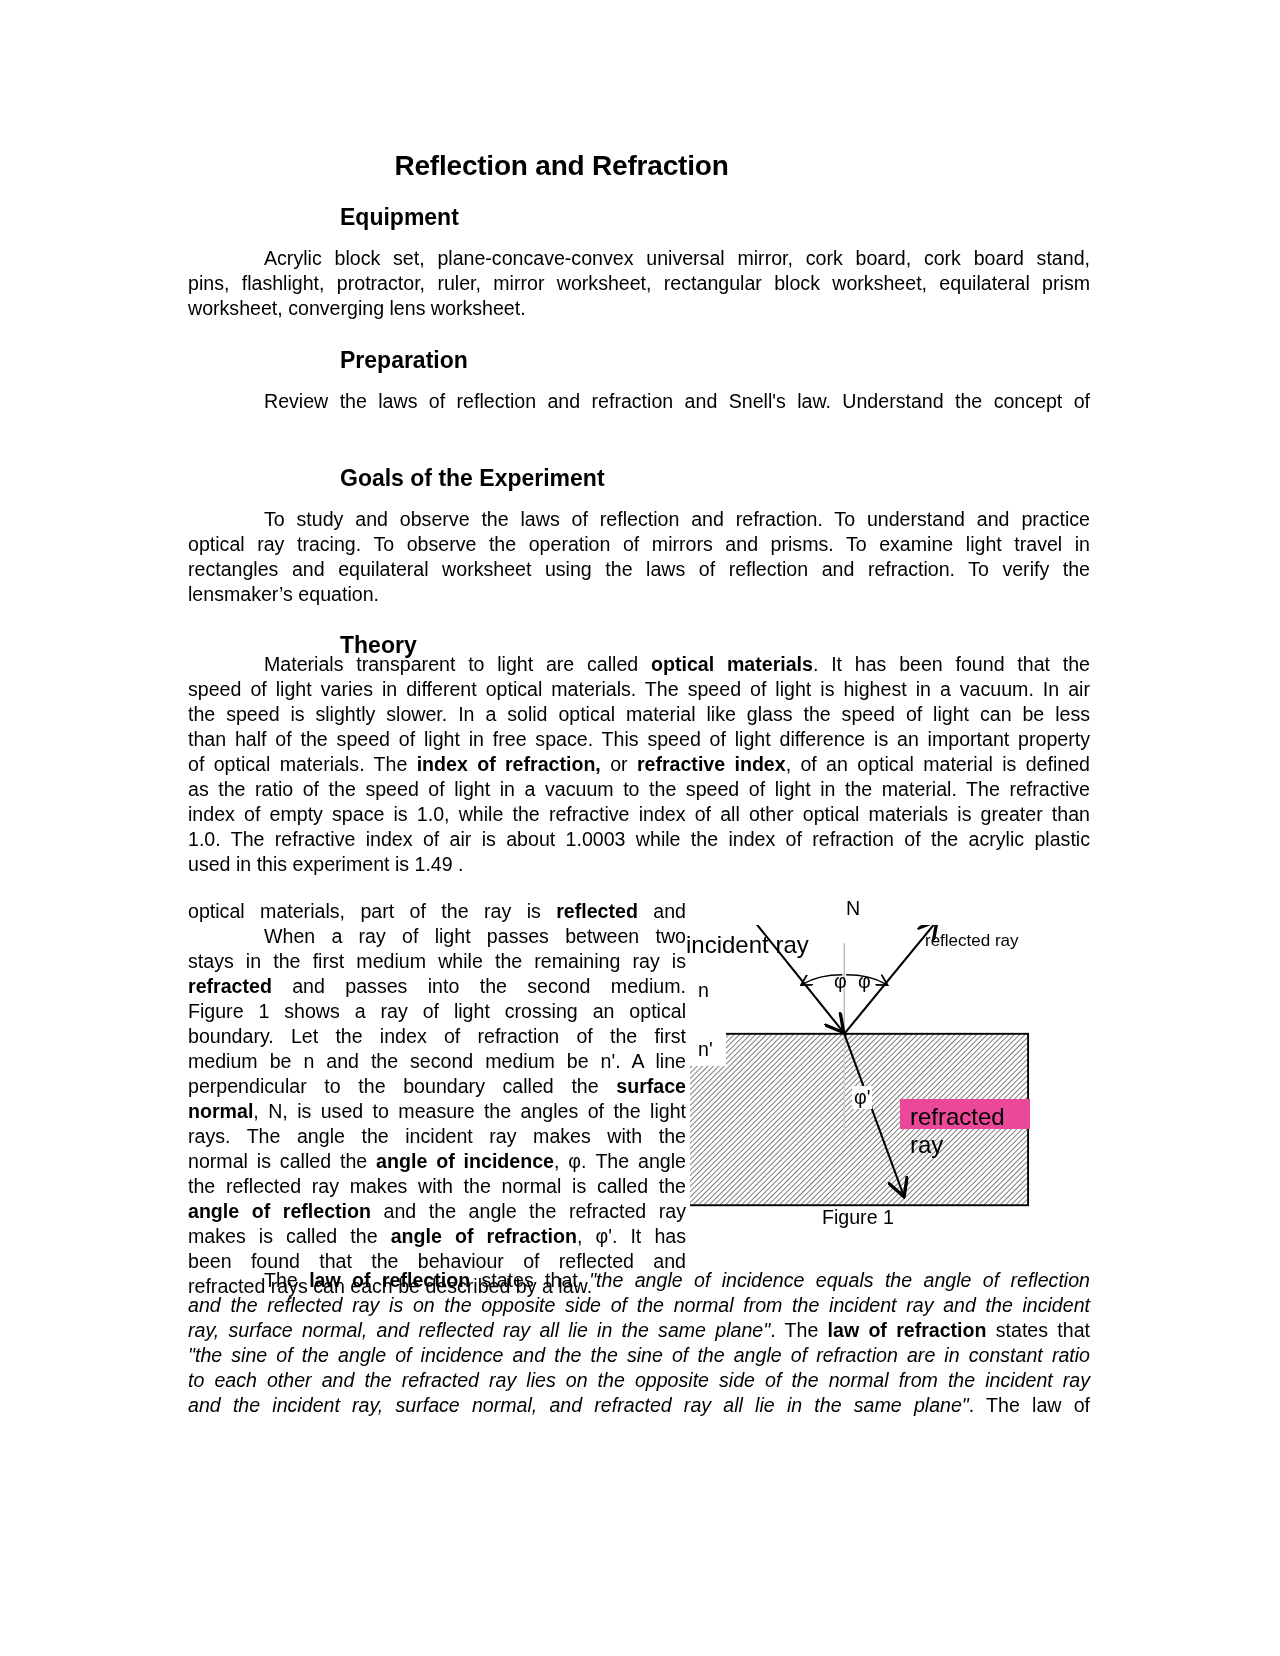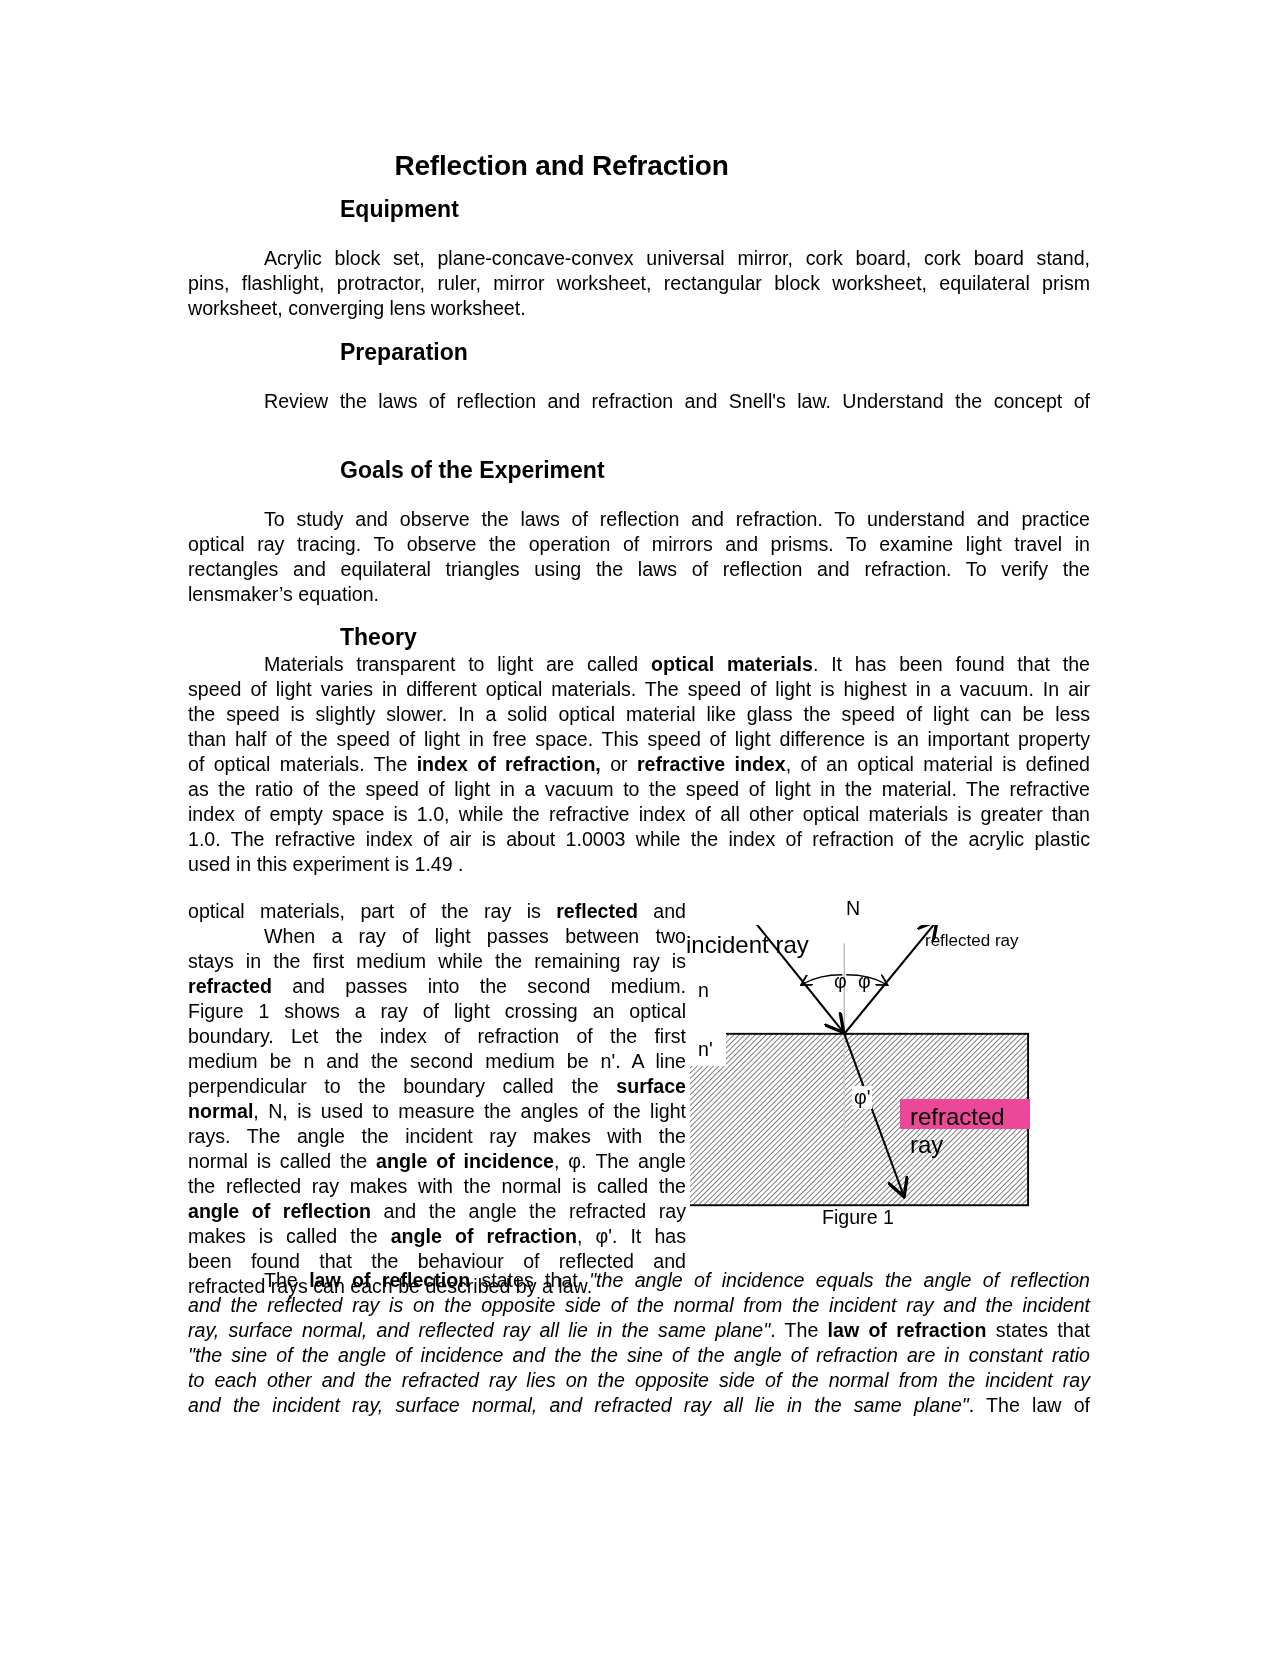--- a/index.html
+++ b/index.html
@@ -1,21 +1,21 @@
 <!DOCTYPE html>
 <html><head>
 <meta charset="utf-8">
 <style>
   html, body { margin: 0; padding: 0; background: #ffffff; }
   body { width: 1280px; height: 1656px; position: relative; overflow: hidden;
          font-family: "Liberation Sans", sans-serif; color: #000; }
   .page { position: absolute; left: 0; top: 0; width: 1280px; height: 1656px; }
   .title { position: absolute; top: 150px; left: 0; width: 1123px; text-align: center;
            font-size: 28px; font-weight: bold; letter-spacing: -0.2px; }
-  .h2 { position: absolute; left: 340px; font-size: 23px; font-weight: bold; }
+  .h2 { position: absolute; left: 340px; font-size: 23px; font-weight: bold; margin-top: 8px; }
   .para { position: absolute; left: 188px; width: 902px; font-size: 19.6px; line-height: 25px;
           text-align: justify; }
   .para .ind { display: inline-block; width: 76px; }
   .left-col { position: absolute; left: 188px; width: 498px; font-size: 19.6px; line-height: 25px;
               text-align: justify; }
   .left-col .ind { display: inline-block; width: 76px; }
   .line { display: block; text-align: justify; text-align-last: justify; height: 25px; white-space: nowrap; }
   .line.last { text-align-last: left; }
   b { font-weight: bold; }
   i { font-style: italic; }
@@ -38,21 +38,21 @@
 
   <div class="h2" style="top:339px;">Preparation</div>
   <div class="para" style="top:389px;">
     <span class="line"><span class="ind"></span><span>Review the laws of reflection and refraction and Snell's law. Understand the concept of</span></span>
   </div>
 
   <div class="h2" style="top:457px;">Goals of the Experiment</div>
   <div class="para" style="top:507px;">
     <span class="line"><span class="ind"></span><span>To study and observe the laws of reflection and refraction. To understand and practice</span></span>
     <span class="line"><span>optical ray tracing. To observe the operation of mirrors and prisms. To examine light travel in</span></span>
-    <span class="line"><span>rectangles and equilateral triangles using the laws of reflection and refraction. To verify the</span></span>
+    <span class="line"><span>rectangles and equilateral worksheet using the laws of reflection and refraction. To verify the</span></span>
     <span class="line last"><span>lensmaker’s equation.</span></span>
   </div>
 
   <div class="h2" style="top:624px;">Theory</div>
   <div class="para" style="top:652px;">
     <span class="line"><span class="ind"></span><span>Materials transparent to light are called </span><b>optical materials</b><span>. It has been found that the</span></span>
     <span class="line"><span>speed of light varies in different optical materials. The speed of light is highest in a vacuum. In air</span></span>
     <span class="line"><span>the speed is slightly slower. In a solid optical material like glass the speed of light can be less</span></span>
     <span class="line"><span>than half of the speed of light in free space. This speed of light difference is an important property</span></span>
     <span class="line"><span>of optical materials. The </span><b>index of refraction,</b><span> or </span><b>refractive index</b><span>, of an optical material is defined</span></span>

